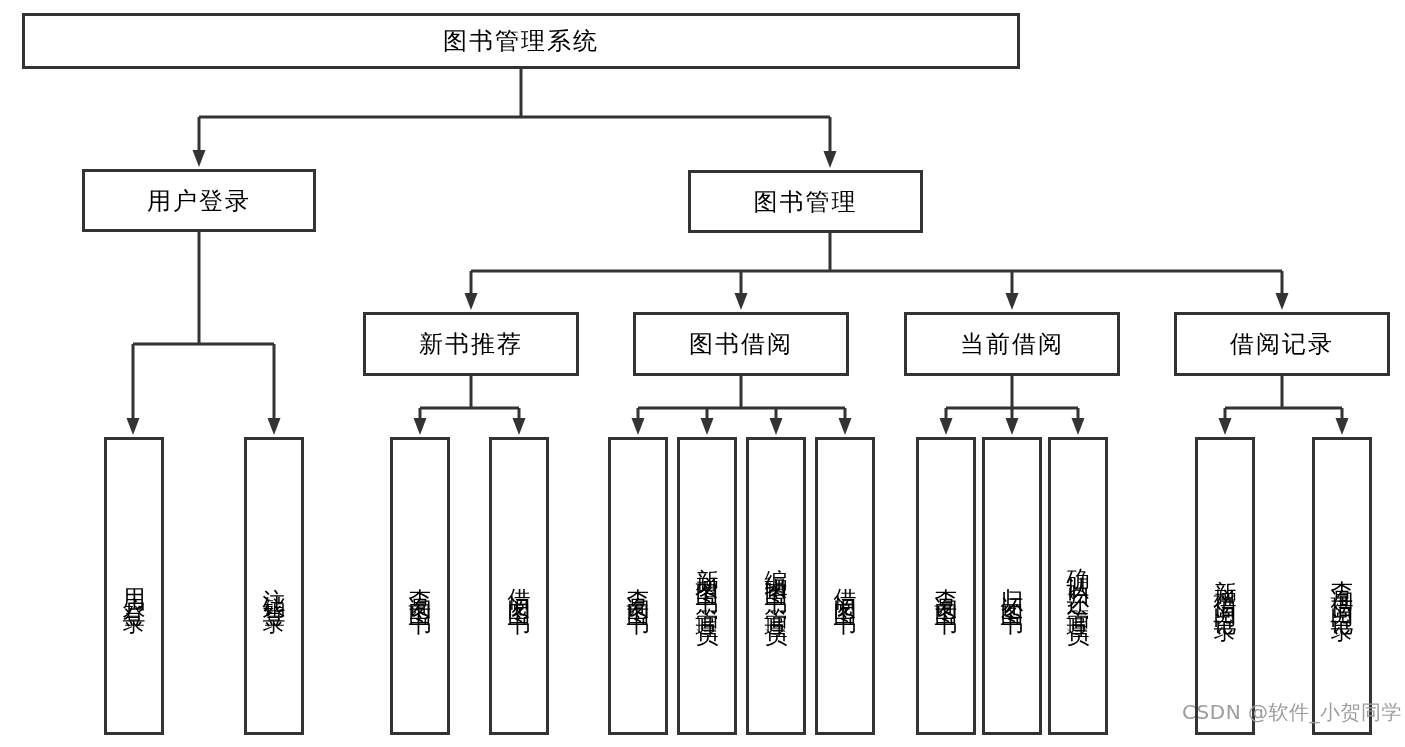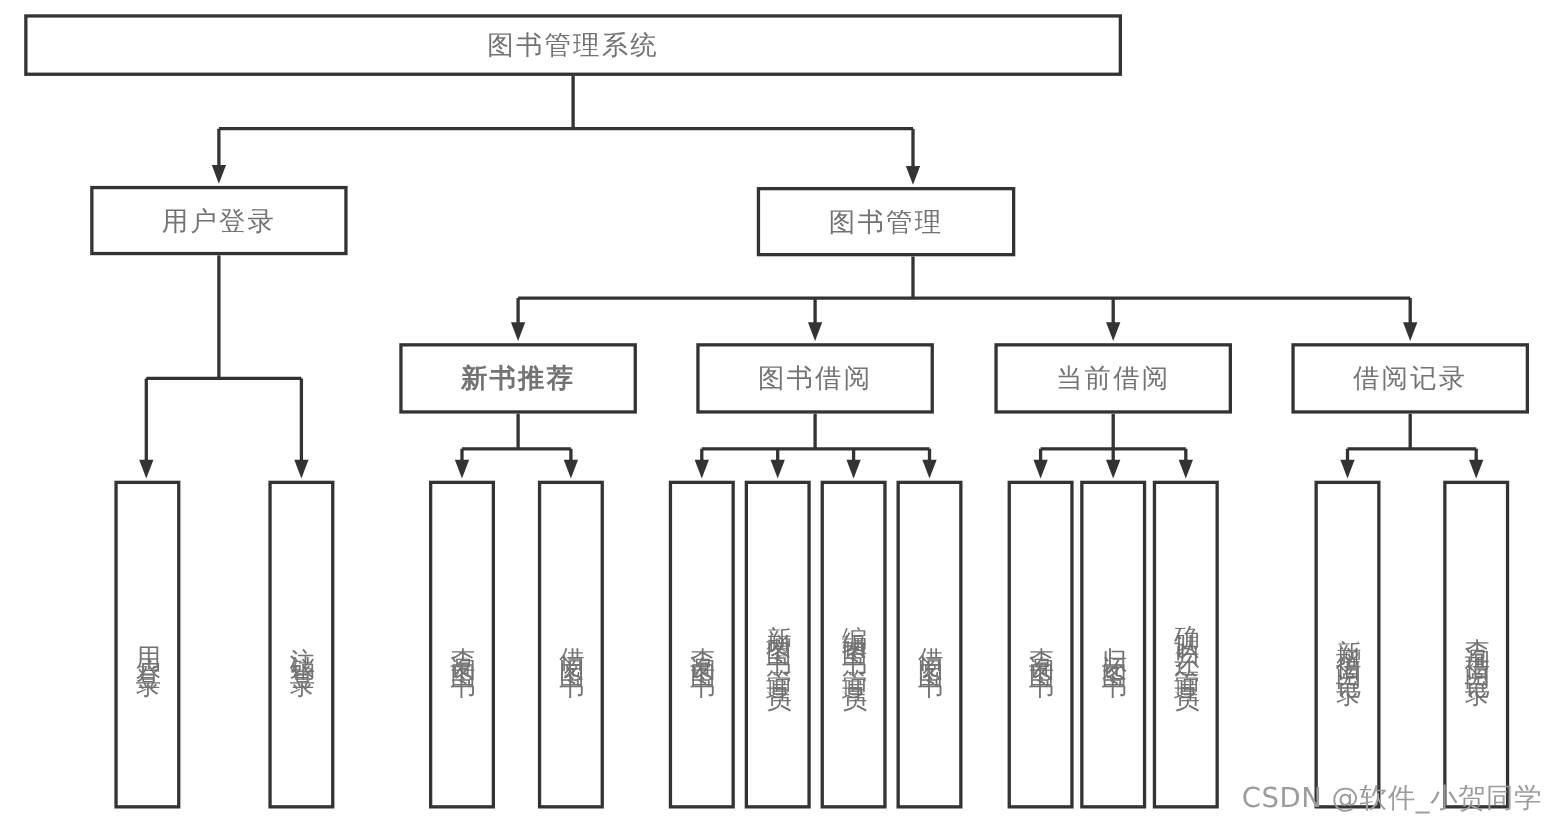--- a/index.html
+++ b/index.html
@@ -18,38 +18,38 @@
     pointer-events: none;
   }
   .node {
     position: absolute;
     box-sizing: border-box;
     border: 3px solid #333333;
     background: #ffffff;
     display: flex;
     align-items: center;
     justify-content: center;
-    color: #737373;
+    color: #000000;
   }
   .hbox span {
     font-size: 24px;
     letter-spacing: 2px;
     white-space: nowrap;
   }
   .vbox span {
     writing-mode: vertical-rl;
     font-size: 23px;
     letter-spacing: 8px;
     line-height: 1;
   }
   .watermark {
     position: absolute;
     right: 3px;
-    bottom: 5px;
-    font-size: 25px;
+    bottom: 21px;
+    font-size: 20px;
     color: #9c9c9c;
     letter-spacing: 0.5px;
     z-index: 10;
     white-space: nowrap;
   }
 </style>
 </head>
 <body>
 
 <div class="canvas">
@@ -102,21 +102,21 @@
     <span>图书管理系统</span>
   </div>
 
   <div class="node hbox" style="left:82px; top:169px; width:234px; height:63px;">
     <span>用户登录</span>
   </div>
   <div class="node hbox" style="left:688px; top:170px; width:235px; height:63px;">
     <span>图书管理</span>
   </div>
 
-  <div class="node hbox" style="left:363px; top:312px; width:216px; height:64px;font-weight:bold;">
+  <div class="node hbox" style="left:363px; top:312px; width:216px; height:64px;">
     <span>新书推荐</span>
   </div>
   <div class="node hbox" style="left:633px; top:312px; width:216px; height:64px;">
     <span>图书借阅</span>
   </div>
   <div class="node hbox" style="left:904px; top:312px; width:216px; height:64px;">
     <span>当前借阅</span>
   </div>
   <div class="node hbox" style="left:1174px; top:312px; width:216px; height:64px;">
     <span>借阅记录</span>

